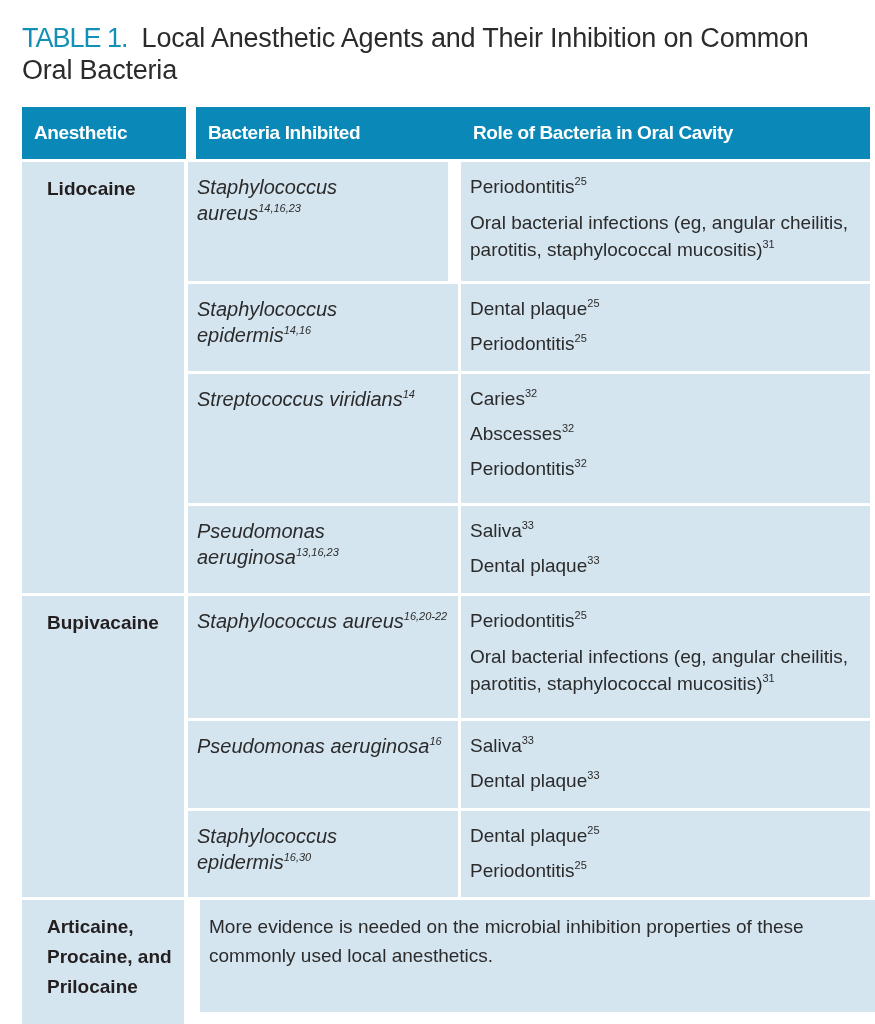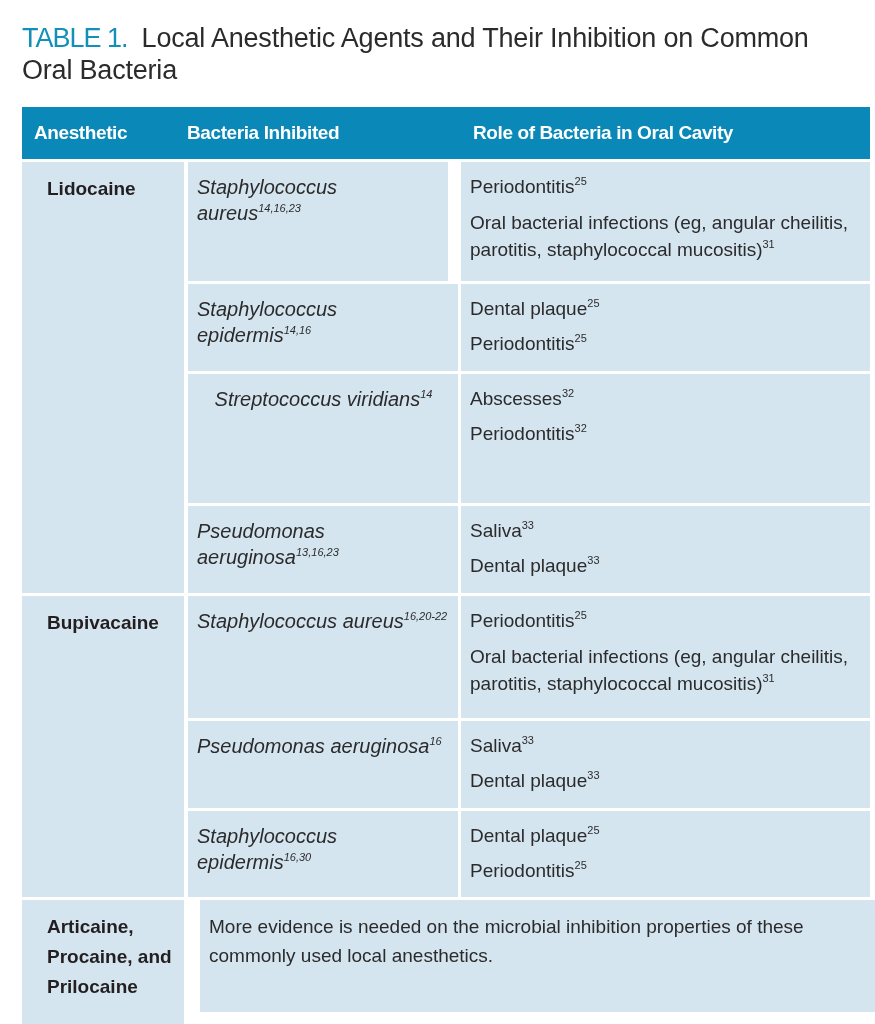--- a/index.html
+++ b/index.html
@@ -23,45 +23,46 @@
 </head>
 <body>
 
 <div class="title-block">
   <span class="title-label">TABLE 1.</span><span>Local Anesthetic Agents and Their Inhibition on Common Oral Bacteria</span>
 </div>
 
 <div class="table">
 
   <div class="hdr" style="left:0;width:164px;">Anesthetic</div>
-  <div class="hdr" style="left:153px;width:316px;">Bacteria Inhibited</div>
+  <div class="hdr" style="left:174px;width:316px;">Bacteria Inhibited</div>
   <div class="hdr" style="left:439px;width:409px;">Role of Bacteria in Oral Cavity</div>
 
   <div class="cell anest" style="left:0;top:55px;width:162px;height:431px;">Lidocaine</div>
 
   <div class="cell bact" style="left:166px;top:55px;width:260px;height:119px;">
     <span>Staphylococcus aureus</span><sup>14,16,23</sup>
   </div>
   <div class="cell role" style="left:439px;top:55px;width:409px;height:119px;">
     <p><span>Periodontitis</span><sup>25</sup></p>
     <p class="multi"><span>Oral bacterial infections (eg, angular cheilitis, parotitis, staphylococcal mucositis)</span><sup>31</sup></p>
   </div>
 
   <div class="cell bact" style="left:166px;top:177px;width:270px;height:87px;">
     <span>Staphylococcus epidermis</span><sup>14,16</sup>
   </div>
   <div class="cell role" style="left:439px;top:177px;width:409px;height:87px;">
     <p><span>Dental plaque</span><sup>25</sup></p>
     <p><span>Periodontitis</span><sup>25</sup></p>
   </div>
 
-  <div class="cell bact" style="left:166px;top:267px;width:270px;height:129px;text-align:center;">
+  <div class="cell bact" style="left:166px;top:267px;width:270px;height:129px;">
     <span>Streptococcus viridians</span><sup>14</sup>
   </div>
   <div class="cell role" style="left:439px;top:267px;width:409px;height:129px;">
+    <p><span>Caries</span><sup>32</sup></p>
     <p><span>Abscesses</span><sup>32</sup></p>
     <p><span>Periodontitis</span><sup>32</sup></p>
   </div>
 
   <div class="cell bact" style="left:166px;top:399px;width:270px;height:87px;">
     <span>Pseudomonas aeruginosa</span><sup>13,16,23</sup>
   </div>
   <div class="cell role" style="left:439px;top:399px;width:409px;height:87px;">
     <p><span>Saliva</span><sup>33</sup></p>
     <p><span>Dental plaque</span><sup>33</sup></p>

